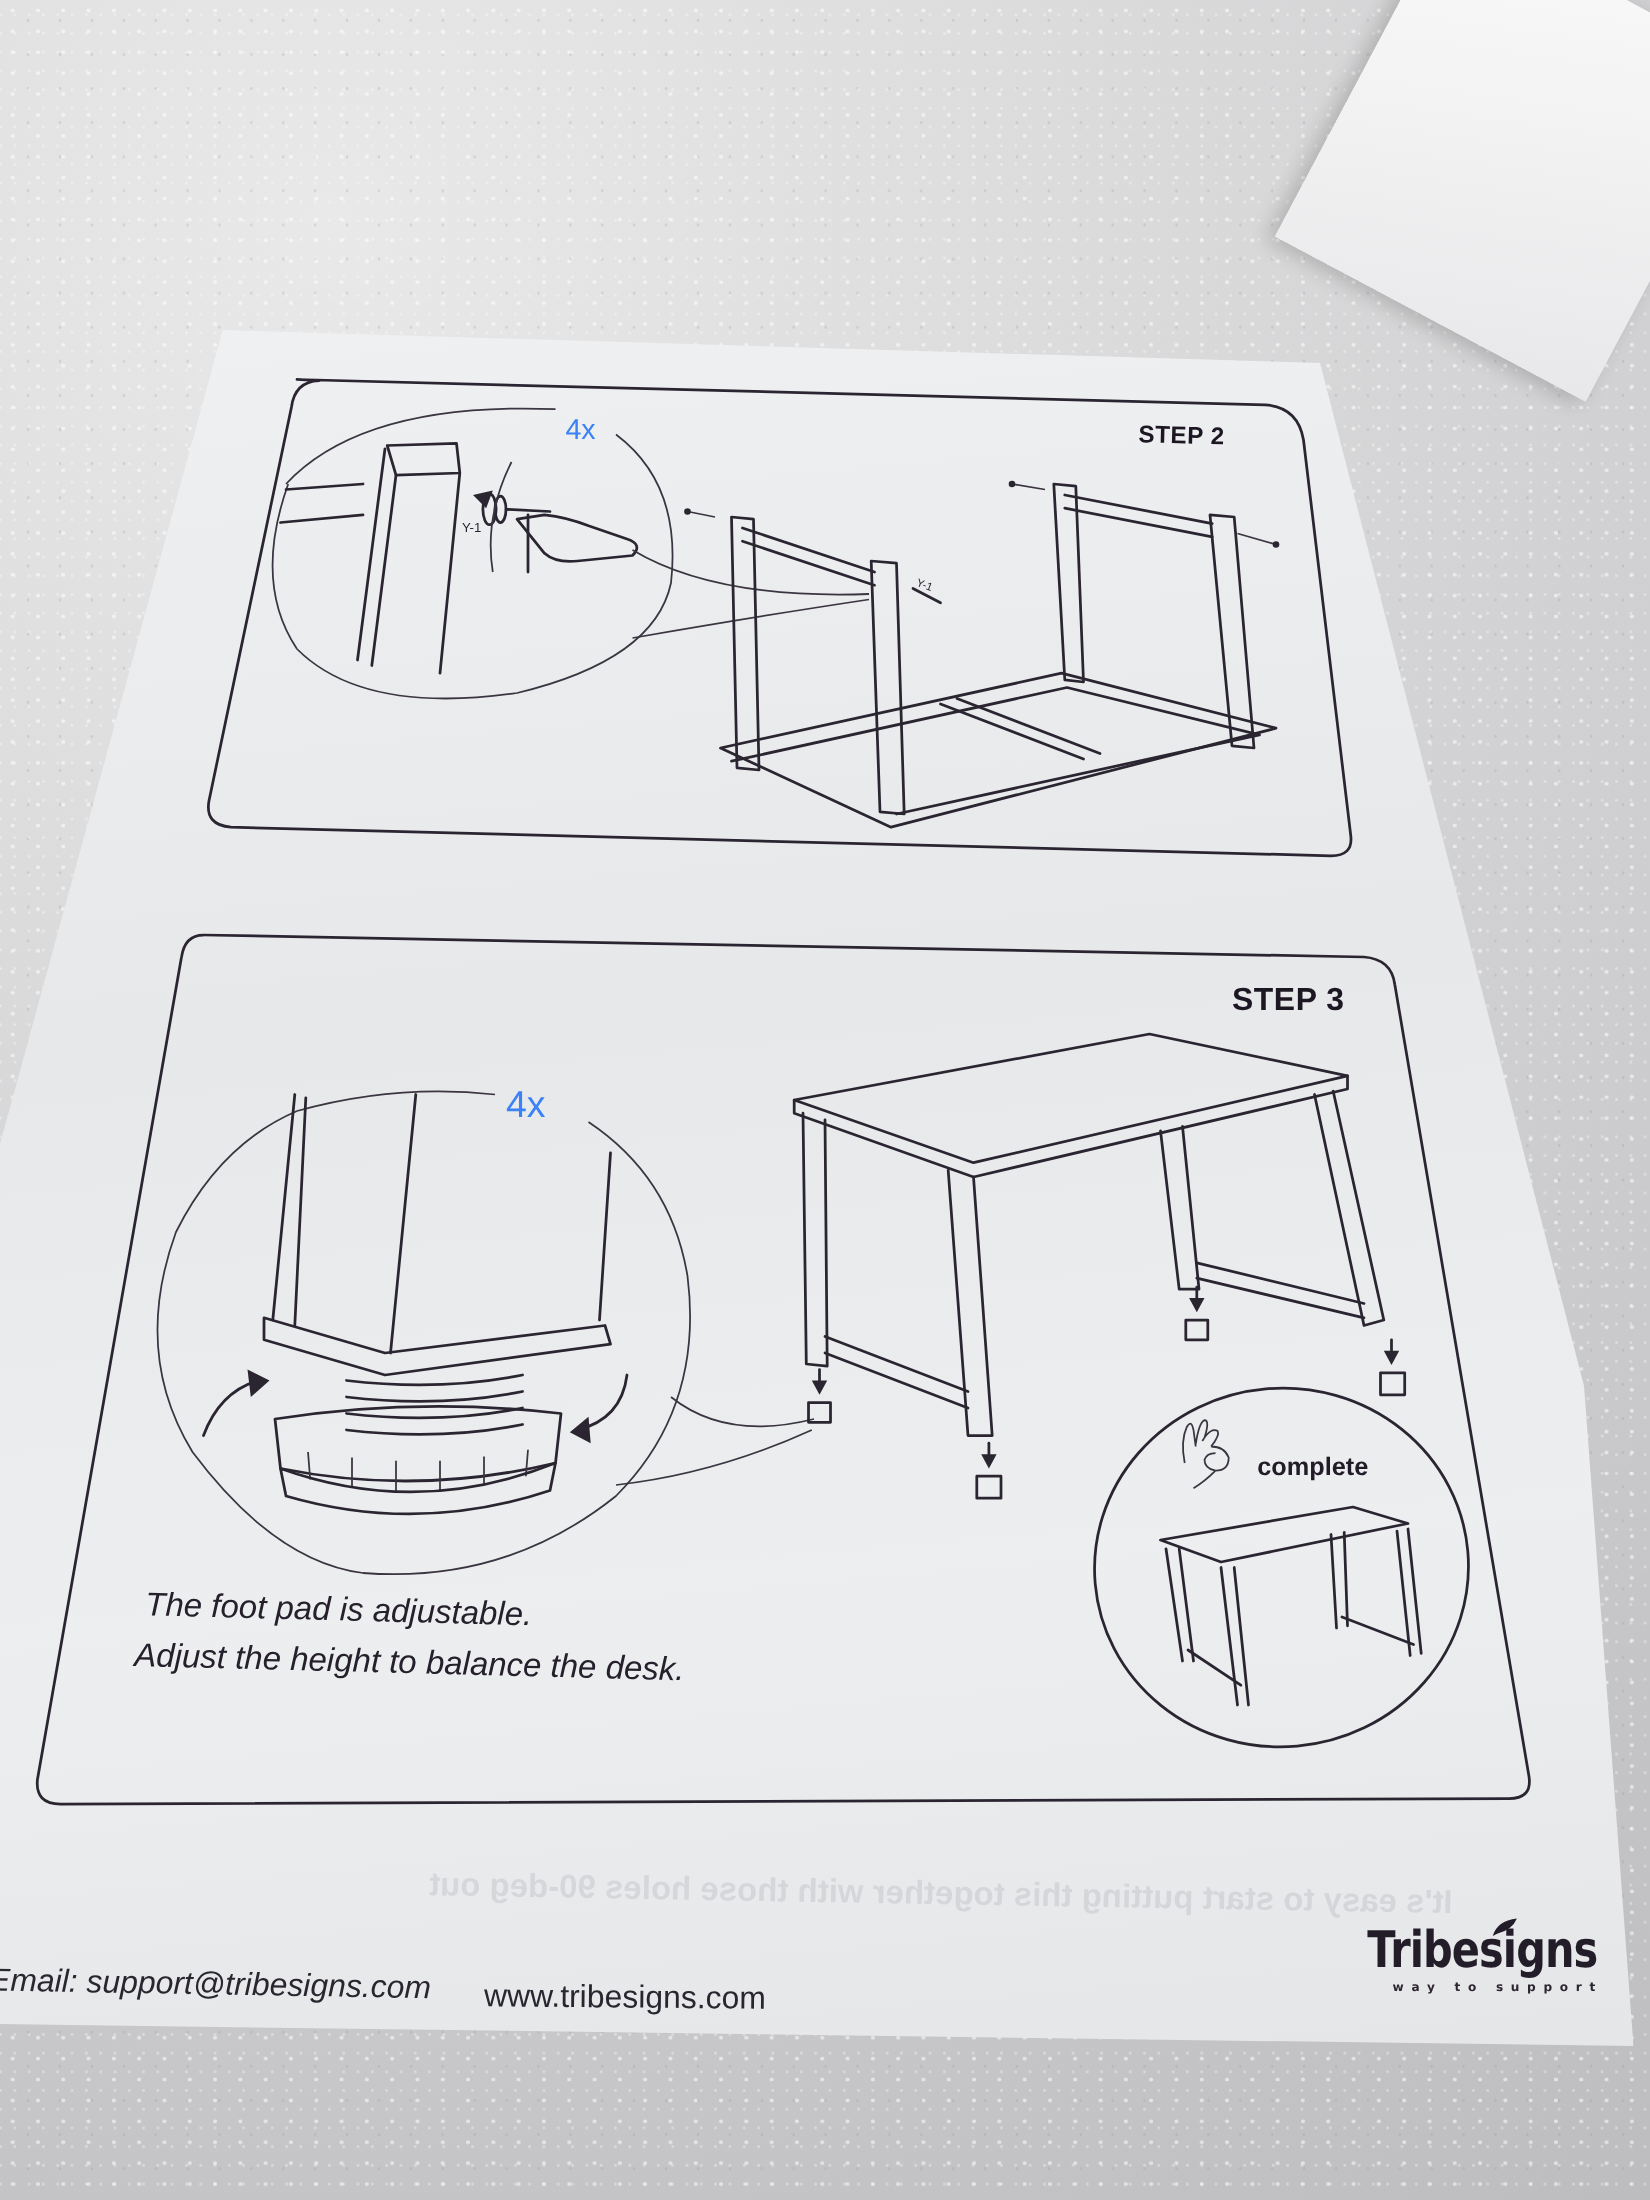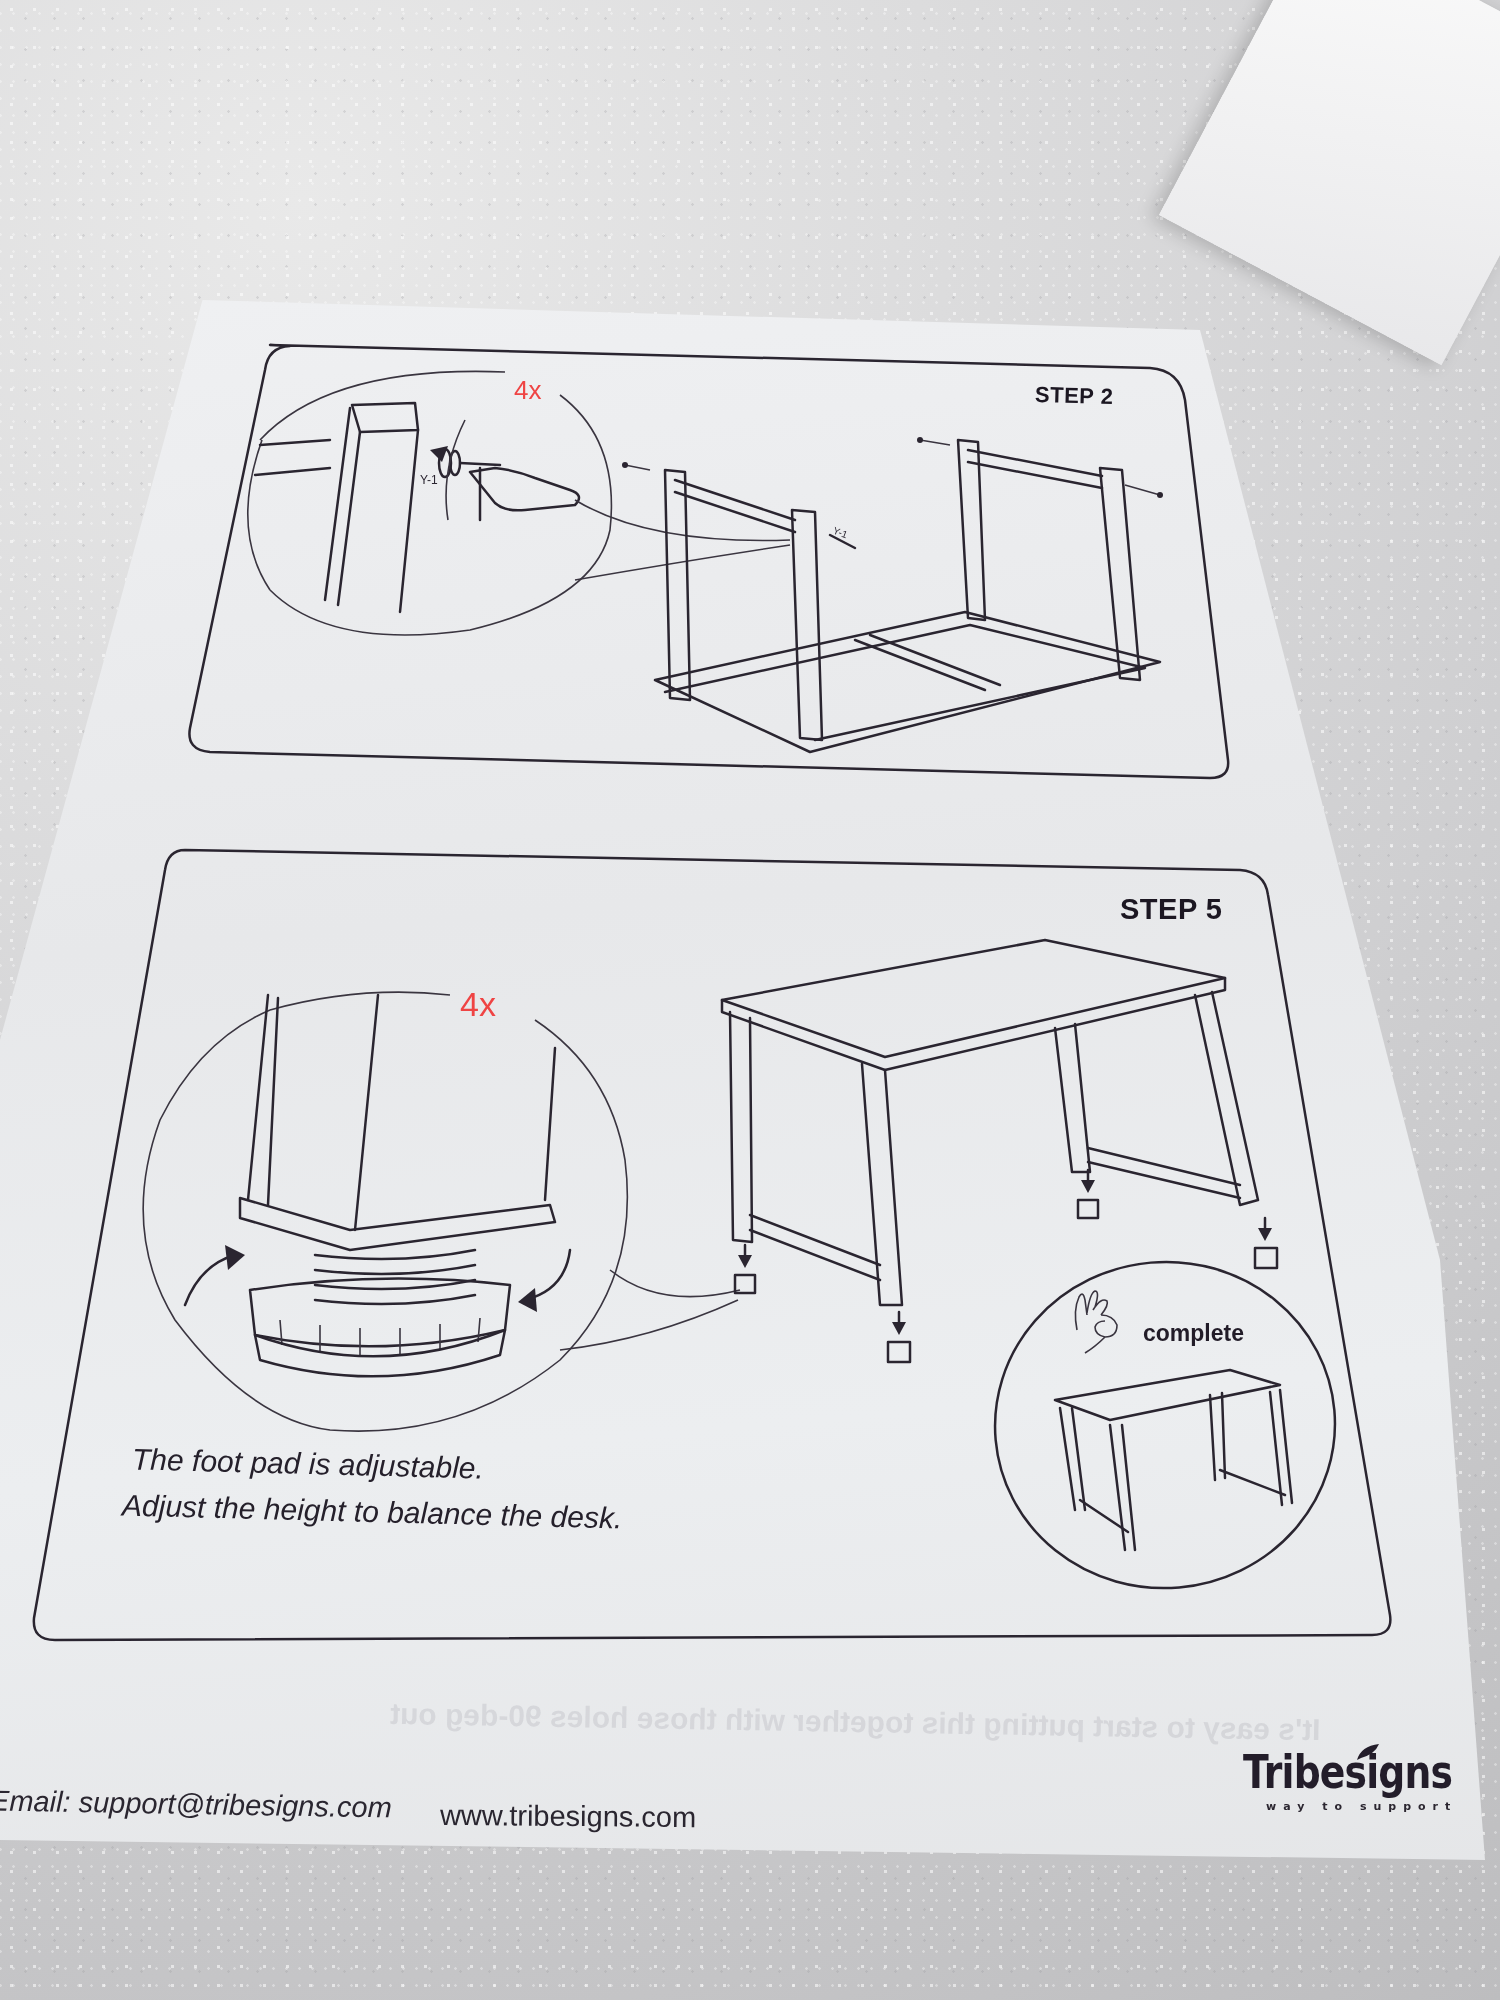--- a/index.html
+++ b/index.html
@@ -32,21 +32,21 @@
     background:linear-gradient(175deg,#f3f4f6 0%,#e7e8ea 45%,#eceef0 70%,#e3e4e6 100%);
     box-shadow: 0 8px 30px rgba(0,0,0,0.18);
     clip-path: polygon(13.5% 15%, 80% 16.5%, 96% 63%, 99% 93%, 0% 92%, 0% 52%);
     left:0; top:0; width:1500px; height:2000px;
   }
   .step-label {
     position:absolute; font-weight:700; color:#1c1722;
     font-family:"Liberation Sans", sans-serif; letter-spacing:0.5px;
   }
   .count-label {
-    position:absolute; color:#ef4444; font-size:34px;
+    position:absolute; color:#3b82f6; font-size:34px;
   }
   .caption {
     position:absolute; color:#25202b; font-style:italic;
     font-family:"Liberation Sans", sans-serif;
   }
   .footer-text {
     position:absolute; color:#2a2630; font-size:29px;
     font-family:"Liberation Sans", sans-serif;
   }
   .logo {
@@ -128,21 +128,21 @@
     <circle cx="625" cy="465" r="3" fill="#2a2530"></circle>
     <circle cx="920" cy="440" r="3" fill="#2a2530"></circle>
     <circle cx="1160" cy="495" r="3" fill="#2a2530"></circle>
     <path class="ln" d="M830 535 L855 548"></path>
   </svg>
   <div style="position:absolute;left:833px;top:527px;font-size:10px;color:#2a2530;transform:rotate(20deg);">Y-1</div>
 
   <svg style="left:0;top:0;" width="1500" height="2000">
     <path class="ln" d="M185 850 L1240 870 Q1265 872 1268 895 L1390 1615 Q1393 1635 1372 1635 L55 1640 Q32 1640 34 1618 L165 870 Q168 850 185 850 Z"></path>
   </svg>
-  <div class="step-label" style="left:1120px;top:893px;font-size:29px;">STEP 5</div>
+  <div class="step-label" style="left:1120px;top:893px;font-size:29px;">STEP 3</div>
   <div class="count-label" style="left:460px;top:985px;">4x</div>
 
   <svg style="left:0;top:0;" width="1500" height="2000">
     <path class="thin" d="M270 1010 Q200 1040 160 1120 Q120 1230 175 1320 Q250 1420 330 1430 Q460 1440 560 1360 Q640 1280 625 1160 Q610 1070 535 1020"></path>
     <path class="thin" d="M270 1010 Q360 985 450 995"></path>
 
     <path class="ln" d="M268 995 L248 1200 M278 998 L268 1205 M378 995 L355 1230 M555 1048 L545 1200"></path>
 
     <path class="ln" d="M240 1198 L350 1230 L550 1205 L555 1222 L350 1250 L240 1218 Z"></path>
 

